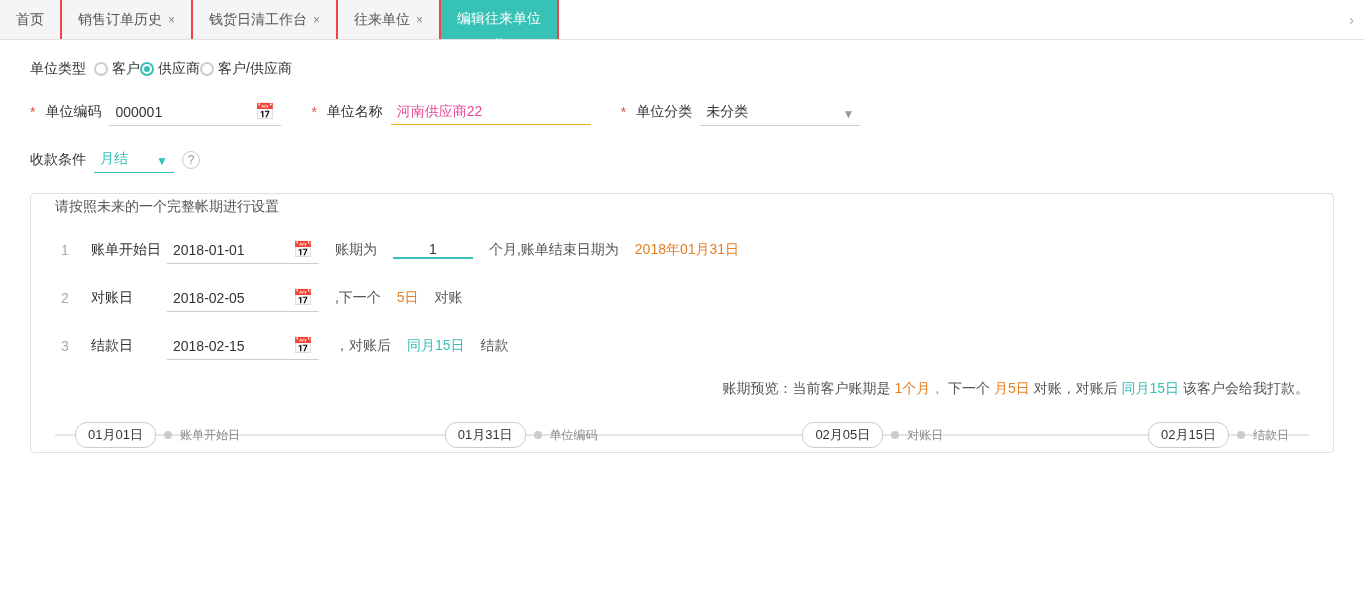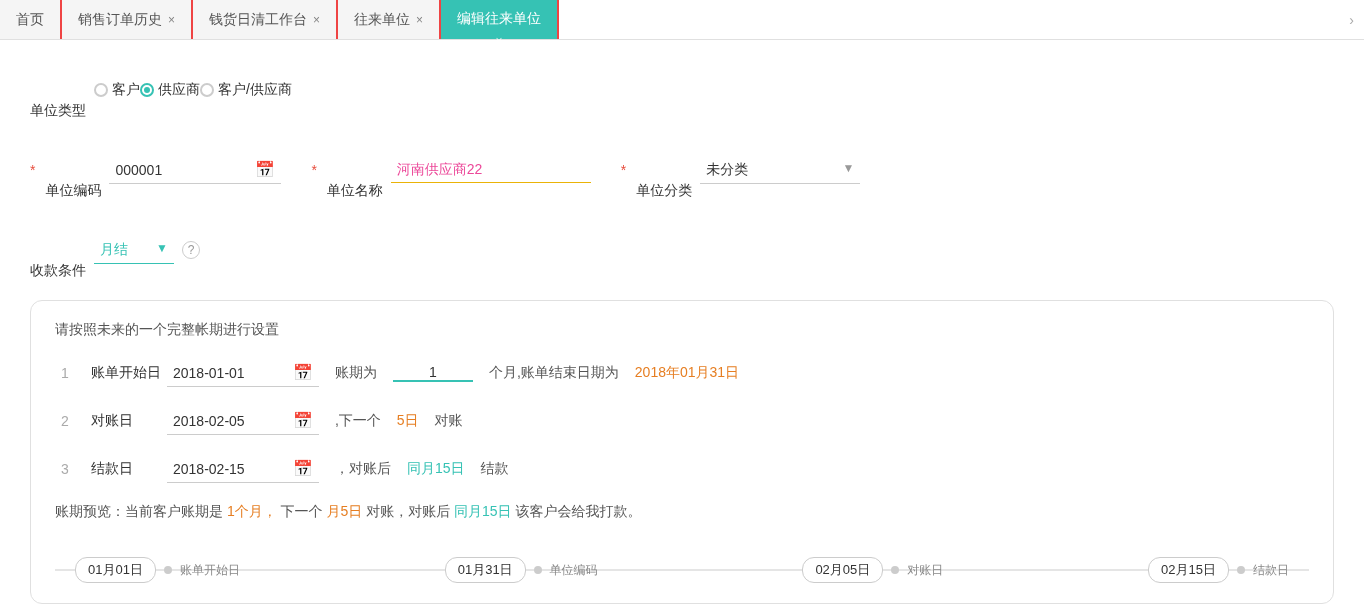--- a/index.html
+++ b/index.html
@@ -63,21 +63,20 @@
 
     .form-group {
       display: flex;
       align-items: center;
       gap: 8px;
     }
 
     .form-label {
       color: #333;
       white-space: nowrap;
-      margin-top: 42px;
     }
 
     .required-star {
       color: #e74c3c;
       margin-right: 2px;
     }
 
     
     .radio-group {
       display: flex;
@@ -138,21 +137,21 @@
     }
     .calendar-icon {
       color: #36c2b4;
       cursor: pointer;
       font-size: 16px;
     }
 
     
     .select-wrapper {
       display: flex;
-      align-items: flex-start;
+      align-items: flex-end;
       border-bottom: 1px solid #ccc;
       padding: 4px 6px;
       gap: 4px;
       min-width: 120px;
       cursor: pointer;
     }
     .select-value {
       flex: 1;
       color: #333;
     }
@@ -171,22 +170,22 @@
       display: flex;
       align-items: center;
       justify-content: center;
       font-size: 12px;
       cursor: pointer;
     }
 
     
     .panel {
       border: 1px solid #e0e0e0;
-      border-radius: 12px;
-      padding: 20px 24px;
+      border-radius: 4px;
+      padding: 4px 24px;
       margin-bottom: 20px;
     }
 
     .panel-hint {
       color: #555;
       margin-bottom: 20px;
       font-size: 14px;
     }
 
     
@@ -223,21 +222,22 @@
     }
 
     
     .text-orange { color: #e67e22; font-weight: 500; }
     .text-teal { color: #36c2b4; font-weight: 500; }
 
     
     .preview-text {
       color: #555;
       font-size: 14px;
-      margin-bottom: 36px;
+      margin-bottom: 24px;
+      text-align: right;
     }
 
     
     .timeline-container {
       position: relative;
       display: flex;
       align-items: center;
       padding: 0 20px;
       margin-top: 10px;
     }

